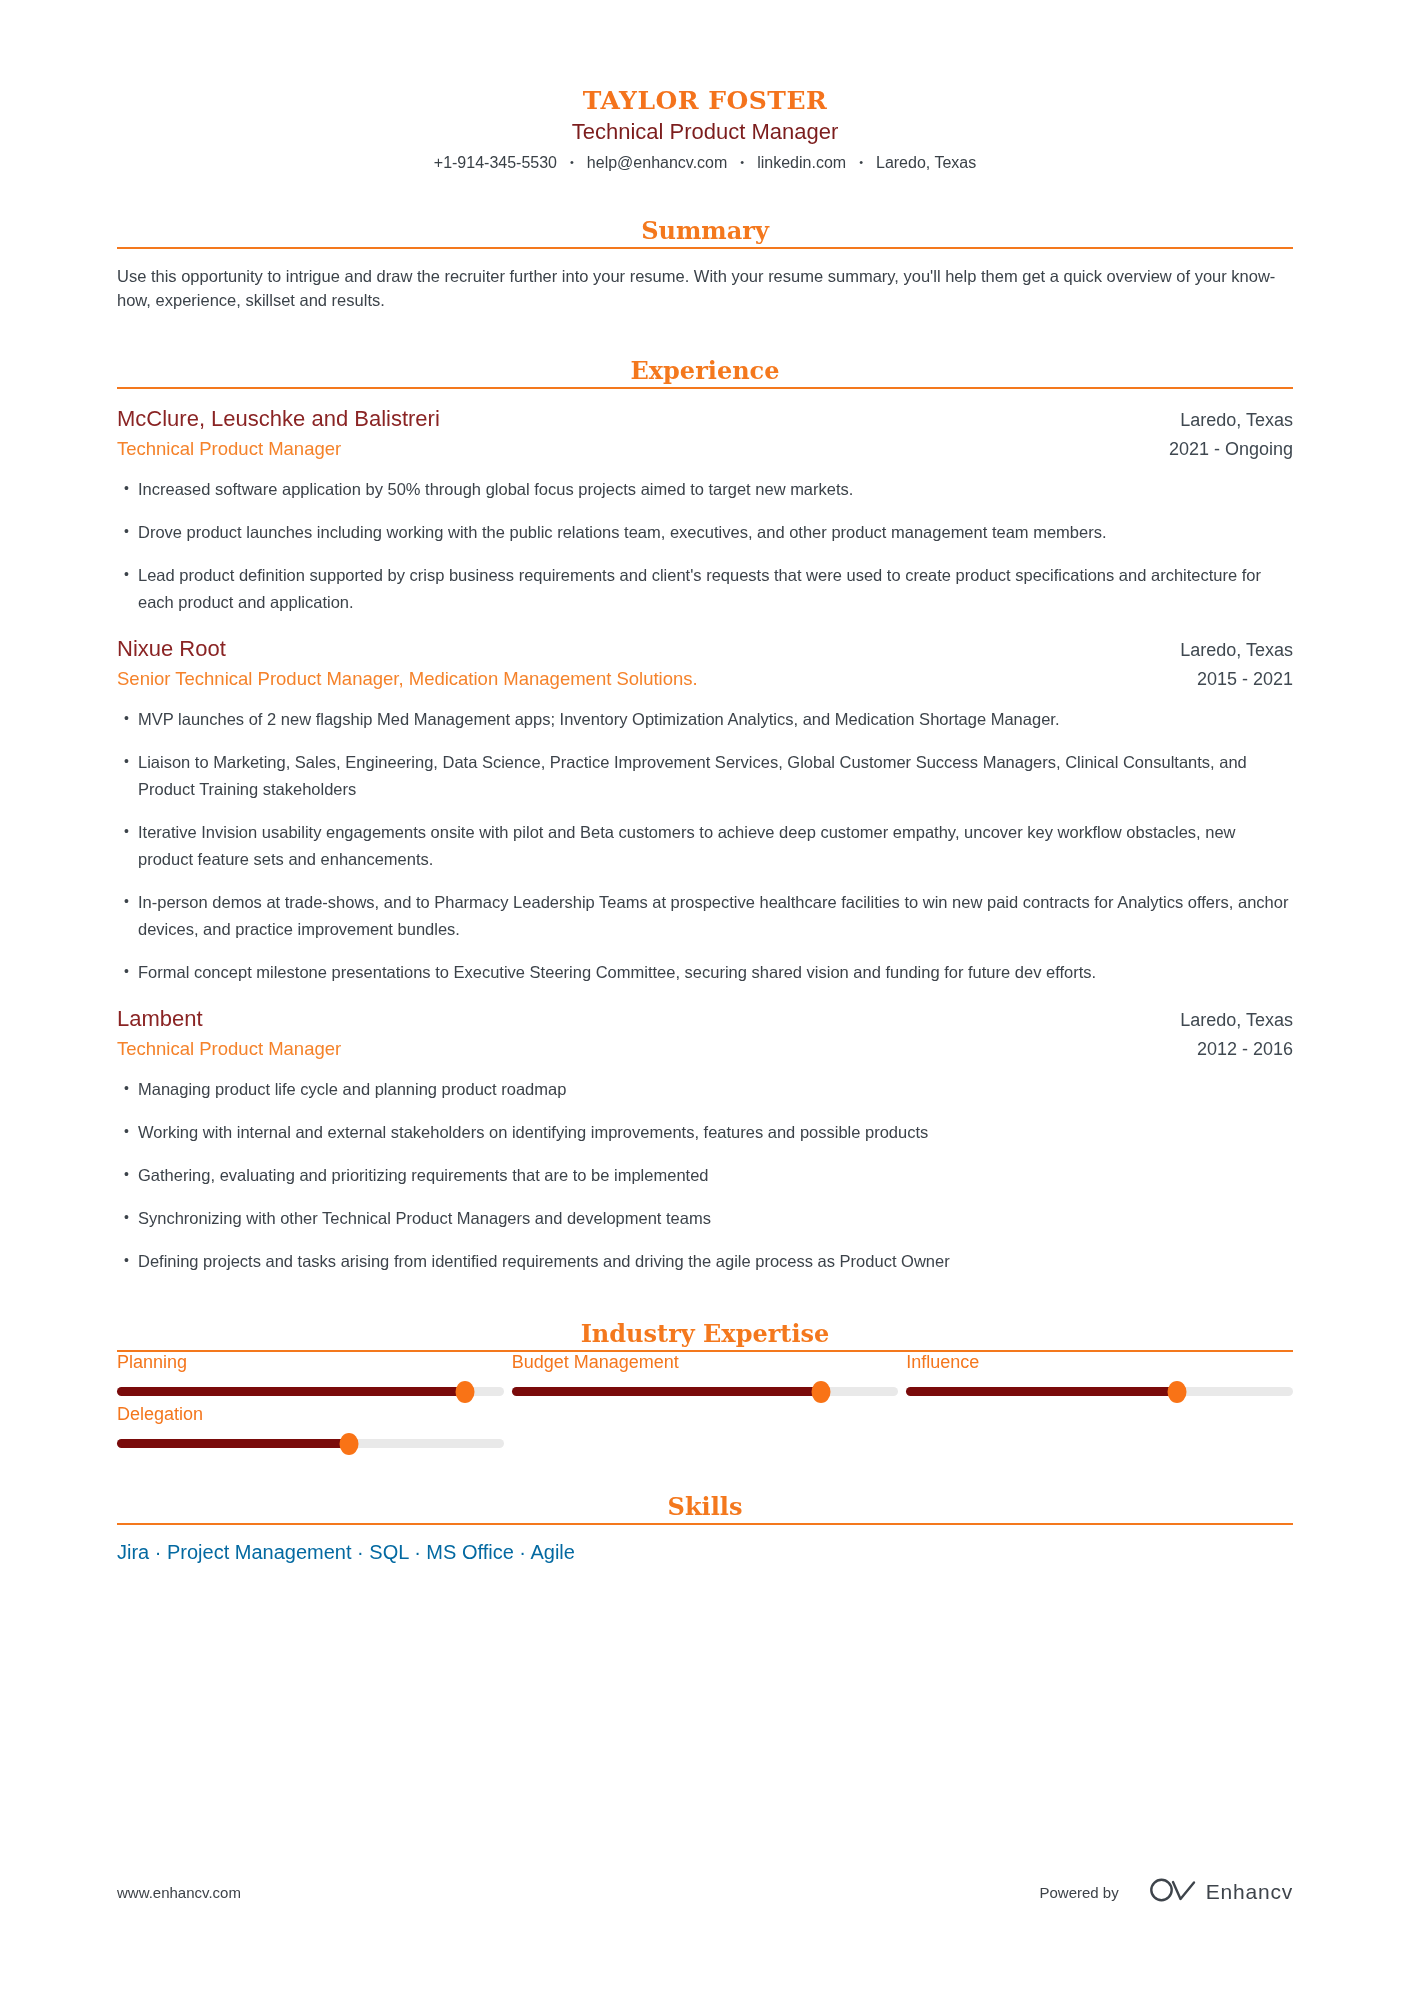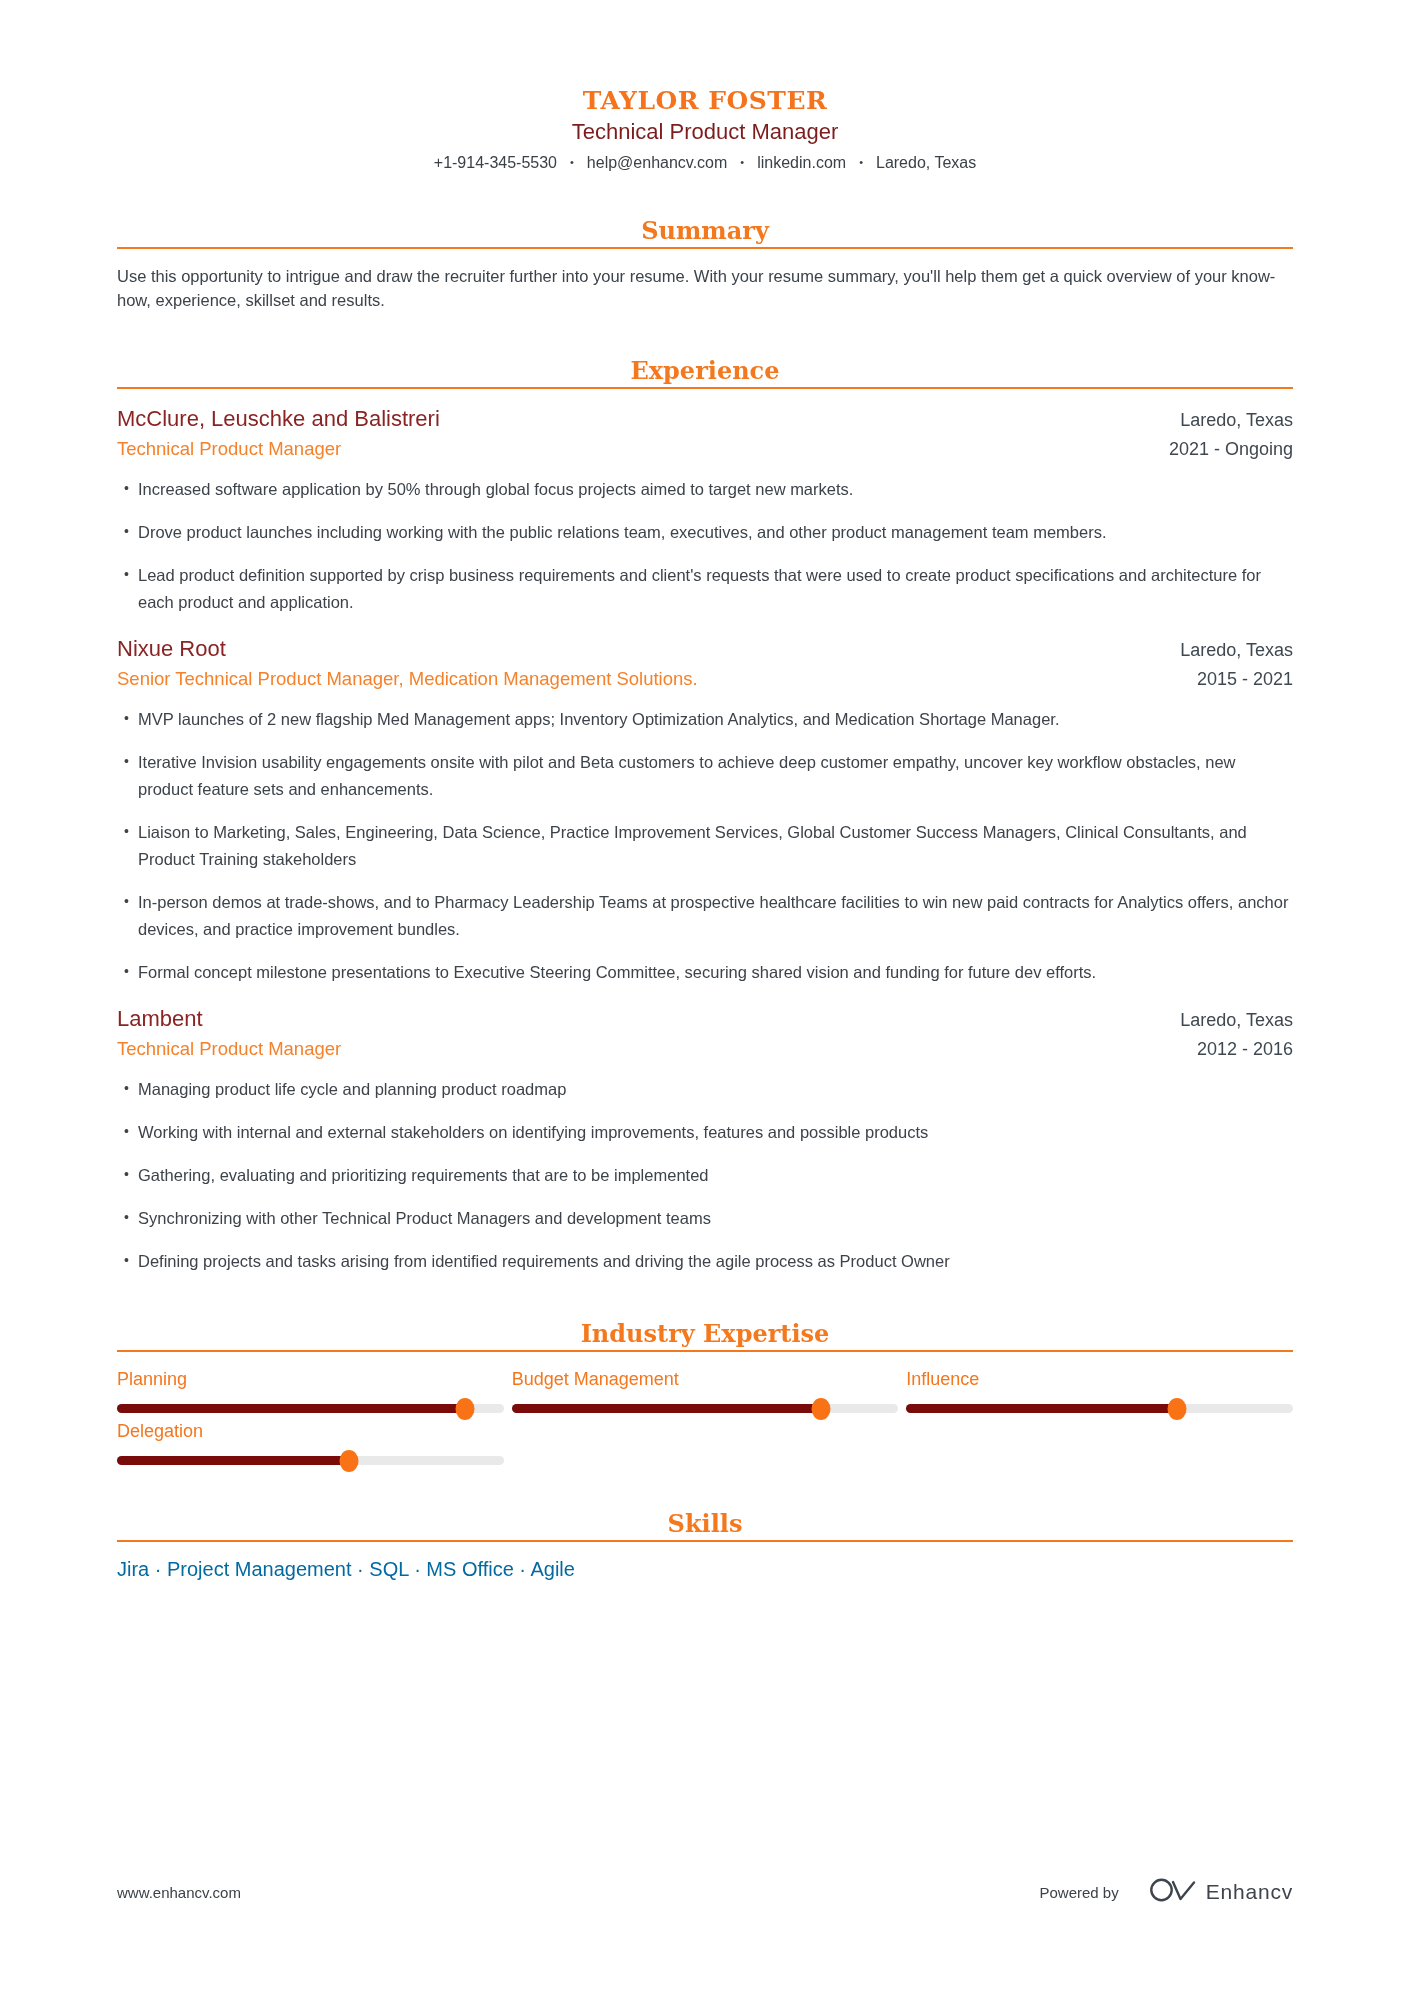--- a/index.html
+++ b/index.html
@@ -78,21 +78,20 @@
   .bullets li::before {
     content: "•";
     position: absolute;
     left: 7px; top: -1px;
     font-size: 14px;
     color: #3C434A;
   }
 
   
   .sliders {
-    margin-top: 17px;
     display: grid;
     grid-template-columns: repeat(3, 1fr);
     column-gap: 51px;
     row-gap: 36px;
     gap: 8px;
   }
   .slider-label { font-size: 18px; color: #F4761D; }
   .slider-track {
     position: relative;
     margin-top: 14px;
@@ -181,22 +180,22 @@
           <div class="job-row">
             <div class="company">Nixue Root</div>
             <div class="job-location">Laredo, Texas</div>
           </div>
           <div class="job-row">
             <div class="job-title">Senior Technical Product Manager, Medication Management Solutions.</div>
             <div class="job-dates">2015 - 2021</div>
           </div>
           <ul class="bullets">
             <li>MVP launches of 2 new flagship Med Management apps; Inventory Optimization Analytics, and Medication Shortage Manager.</li>
+            <li>Liaison to Marketing, Sales, Engineering, Data Science, Practice Improvement Services, Global Customer Success Managers, Clinical Consultants, and Product Training stakeholders</li>
             <li>Iterative Invision usability engagements onsite with pilot and Beta customers to achieve deep customer empathy, uncover key workflow obstacles, new product feature sets and enhancements.</li>
-            <li>Liaison to Marketing, Sales, Engineering, Data Science, Practice Improvement Services, Global Customer Success Managers, Clinical Consultants, and Product Training stakeholders</li>
             <li>In-person demos at trade-shows, and to Pharmacy Leadership Teams at prospective healthcare facilities to win new paid contracts for Analytics offers, anchor devices, and practice improvement bundles.</li>
             <li>Formal concept milestone presentations to Executive Steering Committee, securing shared vision and funding for future dev efforts.</li>
           </ul>
         </div>
         <div class="job">
           <div class="job-row">
             <div class="company">Lambent</div>
             <div class="job-location">Laredo, Texas</div>
           </div>
           <div class="job-row">

